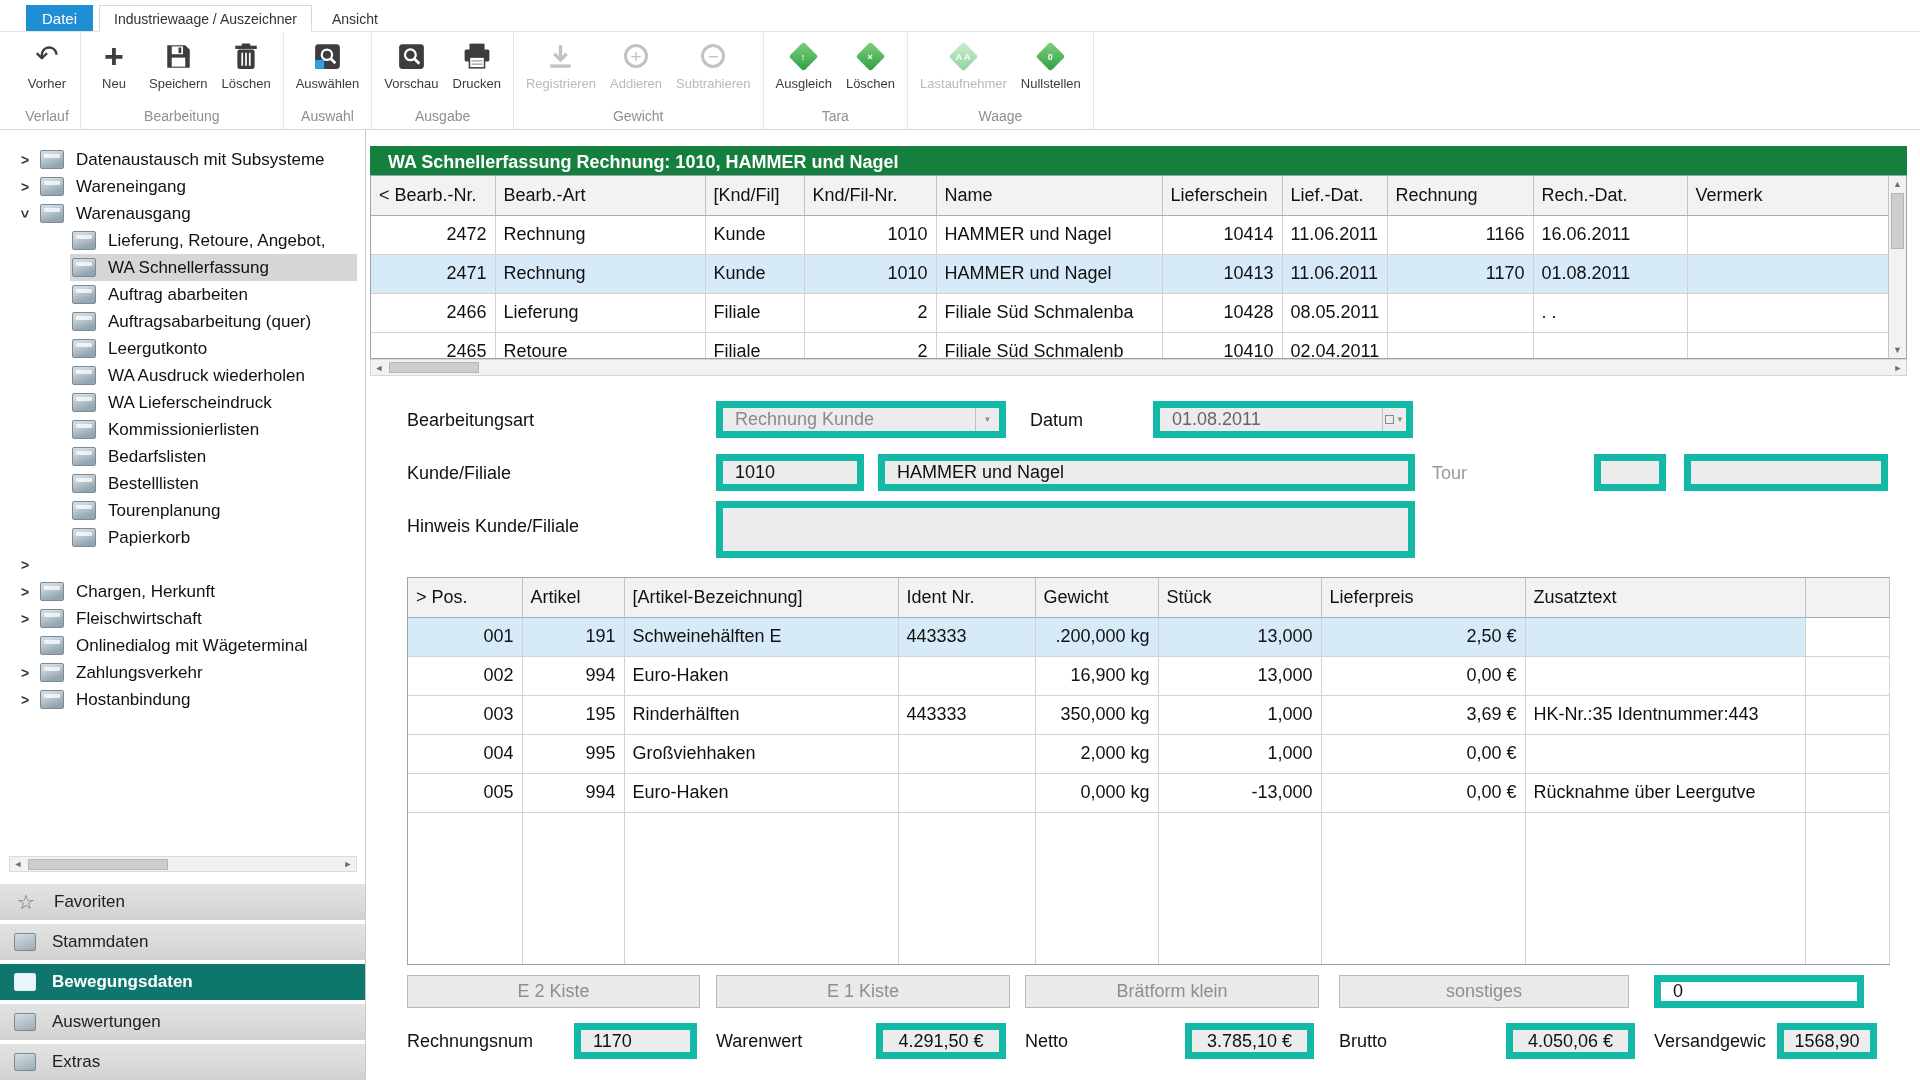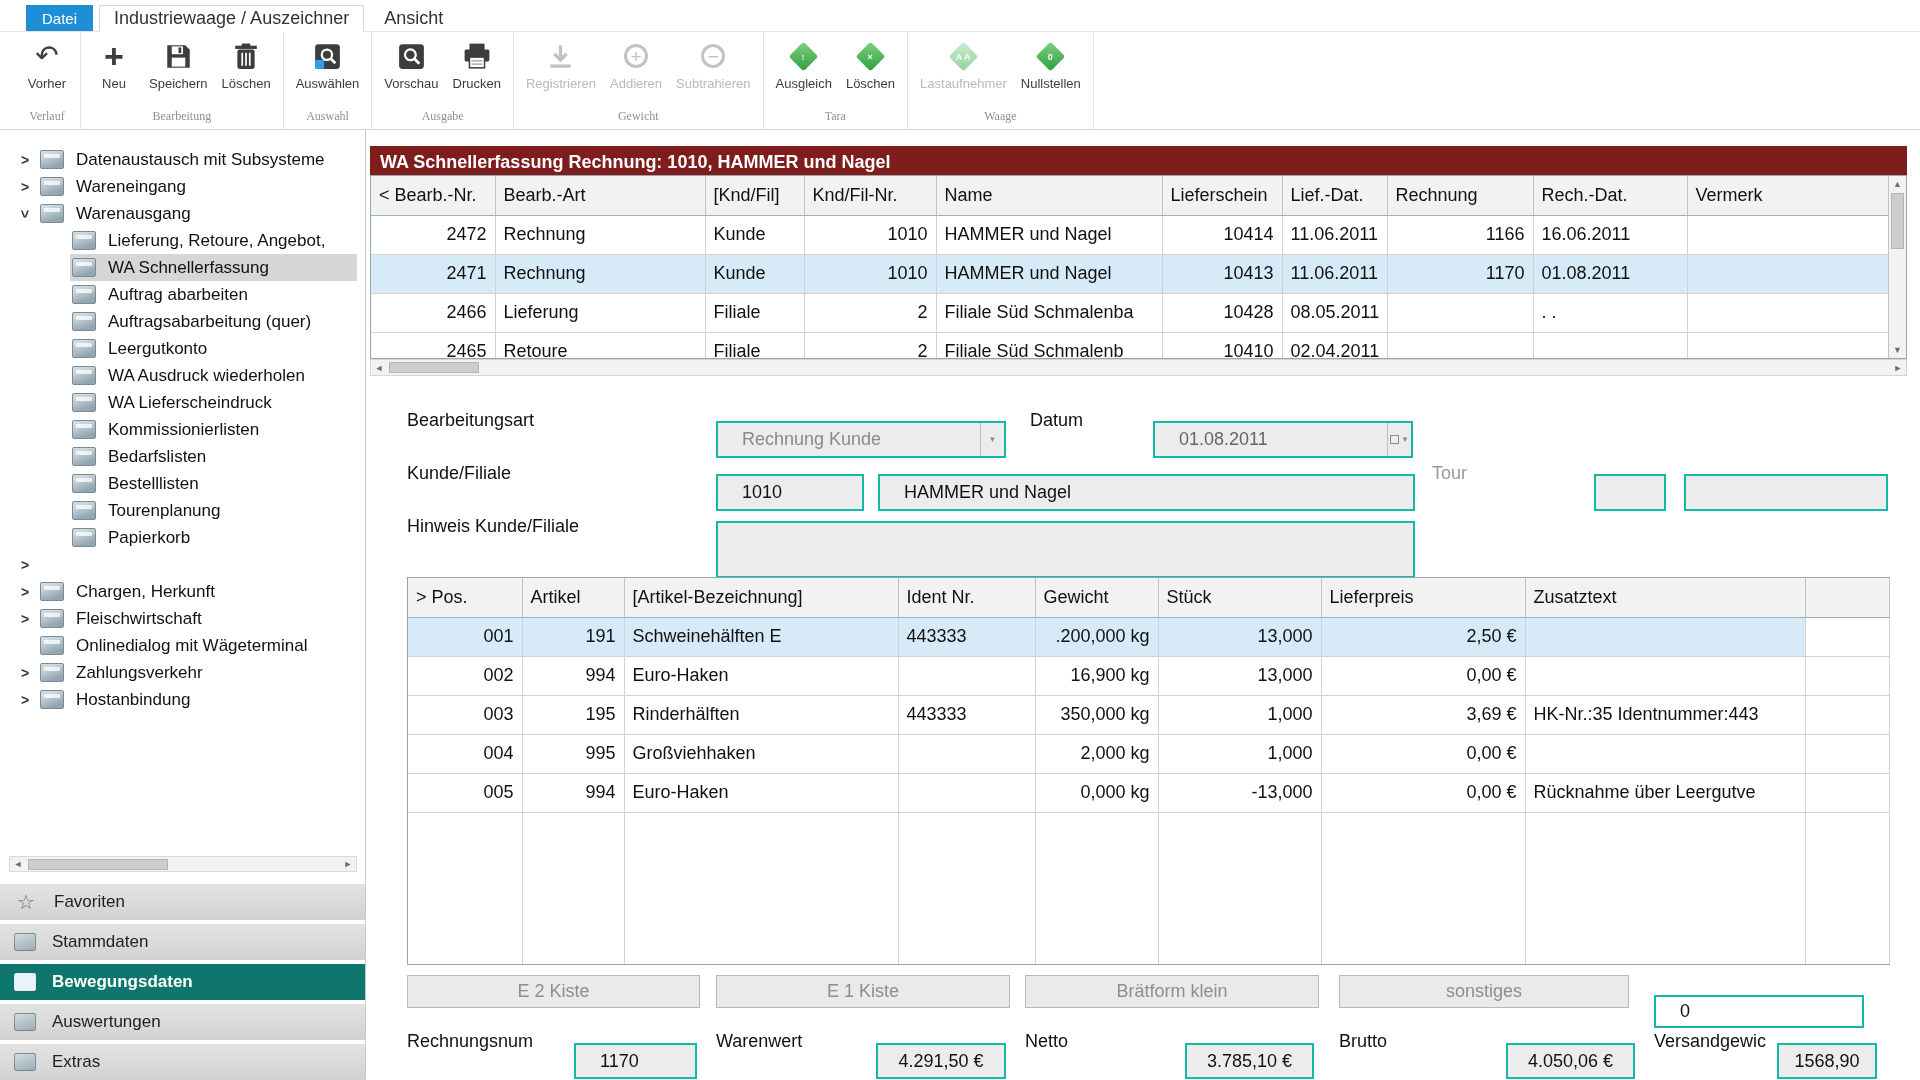--- a/index.html
+++ b/index.html
@@ -5,37 +5,37 @@
   * { box-sizing: border-box; margin: 0; padding: 0; cursor: default; }
   html, body { width: 1920px; height: 1080px; overflow: hidden; background: #fff;
                font-family: "Liberation Sans", sans-serif; color: #111; }
   .app { width: 1920px; height: 1080px; position: relative; background: #fff; }
 
   
   .tabbar { height: 32px; display: flex; align-items: flex-end; gap: 6px; padding-left: 26px;
             background: #fff; border-bottom: 1px solid #e4e4e4; }
   .file-tab { height: 26px; padding: 0 16px; background: #1e8fd5; color: #fff; font-size: 15px;
               display: flex; align-items: center; }
-  .rtab { height: 27px; padding: 0 14px; font-size: 18px; color: #333; display: flex;
+  .rtab { height: 27px; padding: 0 14px; font-size: 14px; color: #333; display: flex;
           align-items: center; margin-bottom: -1px; }
   .rtab.active { background: #fff; border: 1px solid #d8d8d8; border-bottom: 1px solid #fff; }
 
   
   .ribbon { height: 98px; display: flex; background: #fff; border-bottom: 1px solid #d6d6d6;
             padding-left: 14px; }
   .ribbon-group { display: flex; flex-direction: column; border-right: 1px solid #e6e6e6;
                   padding: 2px 5px 0; }
   .rb-buttons { display: flex; flex: 1; align-items: flex-start; justify-content: center; }
   .rb { min-width: 56px; padding: 3px 7px 0; display: flex; flex-direction: column;
         align-items: center; text-align: center; font-size: 13px; color: #3c3c3c; }
   .rb.disabled { color: #b9b9b9; }
   .icon-wrap { height: 38px; display: flex; align-items: center; justify-content: center; }
   .rb .lbl { margin-top: 1px; white-space: nowrap; }
-  .rg-label { text-align: center; font-size: 12px; color: #8f8f8f; padding: 3px 4px 5px;
-              white-space: nowrap; font-family: Liberation Serif, serif; }
+  .rg-label { text-align: center; font-size: 14px; color: #8f8f8f; padding: 3px 4px 5px;
+              white-space: nowrap; }
   .circ { width: 24px; height: 24px; border: 3px solid #c2c2c2; border-radius: 50%;
           color: #c2c2c2; font-size: 19px; display: flex; align-items: center;
           justify-content: center; line-height: 1; }
   .diamond { width: 21px; height: 21px; transform: rotate(45deg); border-radius: 3px;
              background: linear-gradient(135deg, #7ed183, #2f9e3c); display: flex;
              align-items: center; justify-content: center; }
   .diamond > span { transform: rotate(-45deg); color: #fff; font-size: 9px; font-weight: bold;
                     white-space: nowrap; }
   .diamond.pale { background: linear-gradient(135deg, #cdebd3, #90d49b); }
 
@@ -79,22 +79,22 @@
               font-size: 17px; color: #222; }
   .nav-item.selected { background: #0f766e; color: #fff; font-weight: bold; }
   .n-star { font-size: 20px; color: #6e6e6e; width: 24px; text-align: center; flex: none; }
   .n-box { width: 22px; height: 18px; border: 1px solid #7a8b96; border-radius: 2px;
            background: linear-gradient(160deg, #d6dee3, #9aabb5); flex: none; }
   .nav-item.selected .n-box { background: #eaf4fb; border-color: #dfeefa; }
   .n-label { white-space: nowrap; }
 
   
   .main-title { position: absolute; left: 4px; top: 16px; width: 1537px; height: 33px;
-                background: #7f1d1d; color: #fff; font-size: 18px; font-weight: bold;
-                display: flex; align-items: center; padding-left: 10px; white-space: nowrap; }
+                background: #15803d; color: #fff; font-size: 18px; font-weight: bold;
+                display: flex; align-items: center; padding-left: 18px; white-space: nowrap; }
 
   .grid-top { position: absolute; left: 4px; top: 45px; width: 1537px; height: 184px;
               border: 1px solid #95a5b2; overflow: hidden; background: #fff; }
   table.grid { border-collapse: collapse; table-layout: fixed; background: #fff; }
   #records-grid { width: 1518px; }
   #positions-grid { width: 1481px; }
   .grid th { height: 39px; background: #f2f2f2; border-right: 1px solid #c3c3c3;
              border-bottom: 1px solid #9fb0bd; font-weight: normal; font-size: 18px;
              text-align: left; padding: 0 8px; white-space: nowrap; overflow: hidden; }
   .grid td { height: 39px; border-right: 1px solid #d2d2d2; border-bottom: 1px solid #d2d2d2;
@@ -117,22 +117,22 @@
   .grid-hscroll { position: absolute; left: 4px; top: 229px; width: 1537px; height: 17px;
                   background: #f2f2f2; border: 1px solid #d6d6d6; display: flex;
                   align-items: center; }
 
   .grid-bottom { position: absolute; left: 41px; top: 447px; width: 1483px;
                  border: 1px solid #95a5b2; background: #fff; }
 
   
   .f-label { position: absolute; font-size: 18px; color: #111; white-space: nowrap; }
   .f-label.gray { color: #9a9a9a; }
-  .field { position: absolute; background: #ececec; border: 2px solid #14b8a6; font-size: 18px;
-           display: flex; align-items: center; padding: 0 24px; height: 37px; margin-top: 20px; }
+  .field { position: absolute; background: #ececec; border: 7px solid #14b8a6; font-size: 18px;
+           display: flex; align-items: center; padding: 0 12px; height: 37px; }
   .field.white { background: #fff; }
   .fv { white-space: nowrap; }
   .fv.gray { color: #8a8a8a; }
   .fv.gray2 { color: #666; }
   .dd-arrow { position: absolute; right: 0; top: 0; bottom: 0; width: 24px;
               border-left: 1px solid #c0c0c0; display: flex; align-items: center;
               justify-content: center; gap: 2px; }
   .dd-tri { font-size: 8px; color: #8a8a8a; }
   .mini-cal { width: 9px; height: 9px; border: 1px solid #8a8a8a; display: inline-block; }
 

